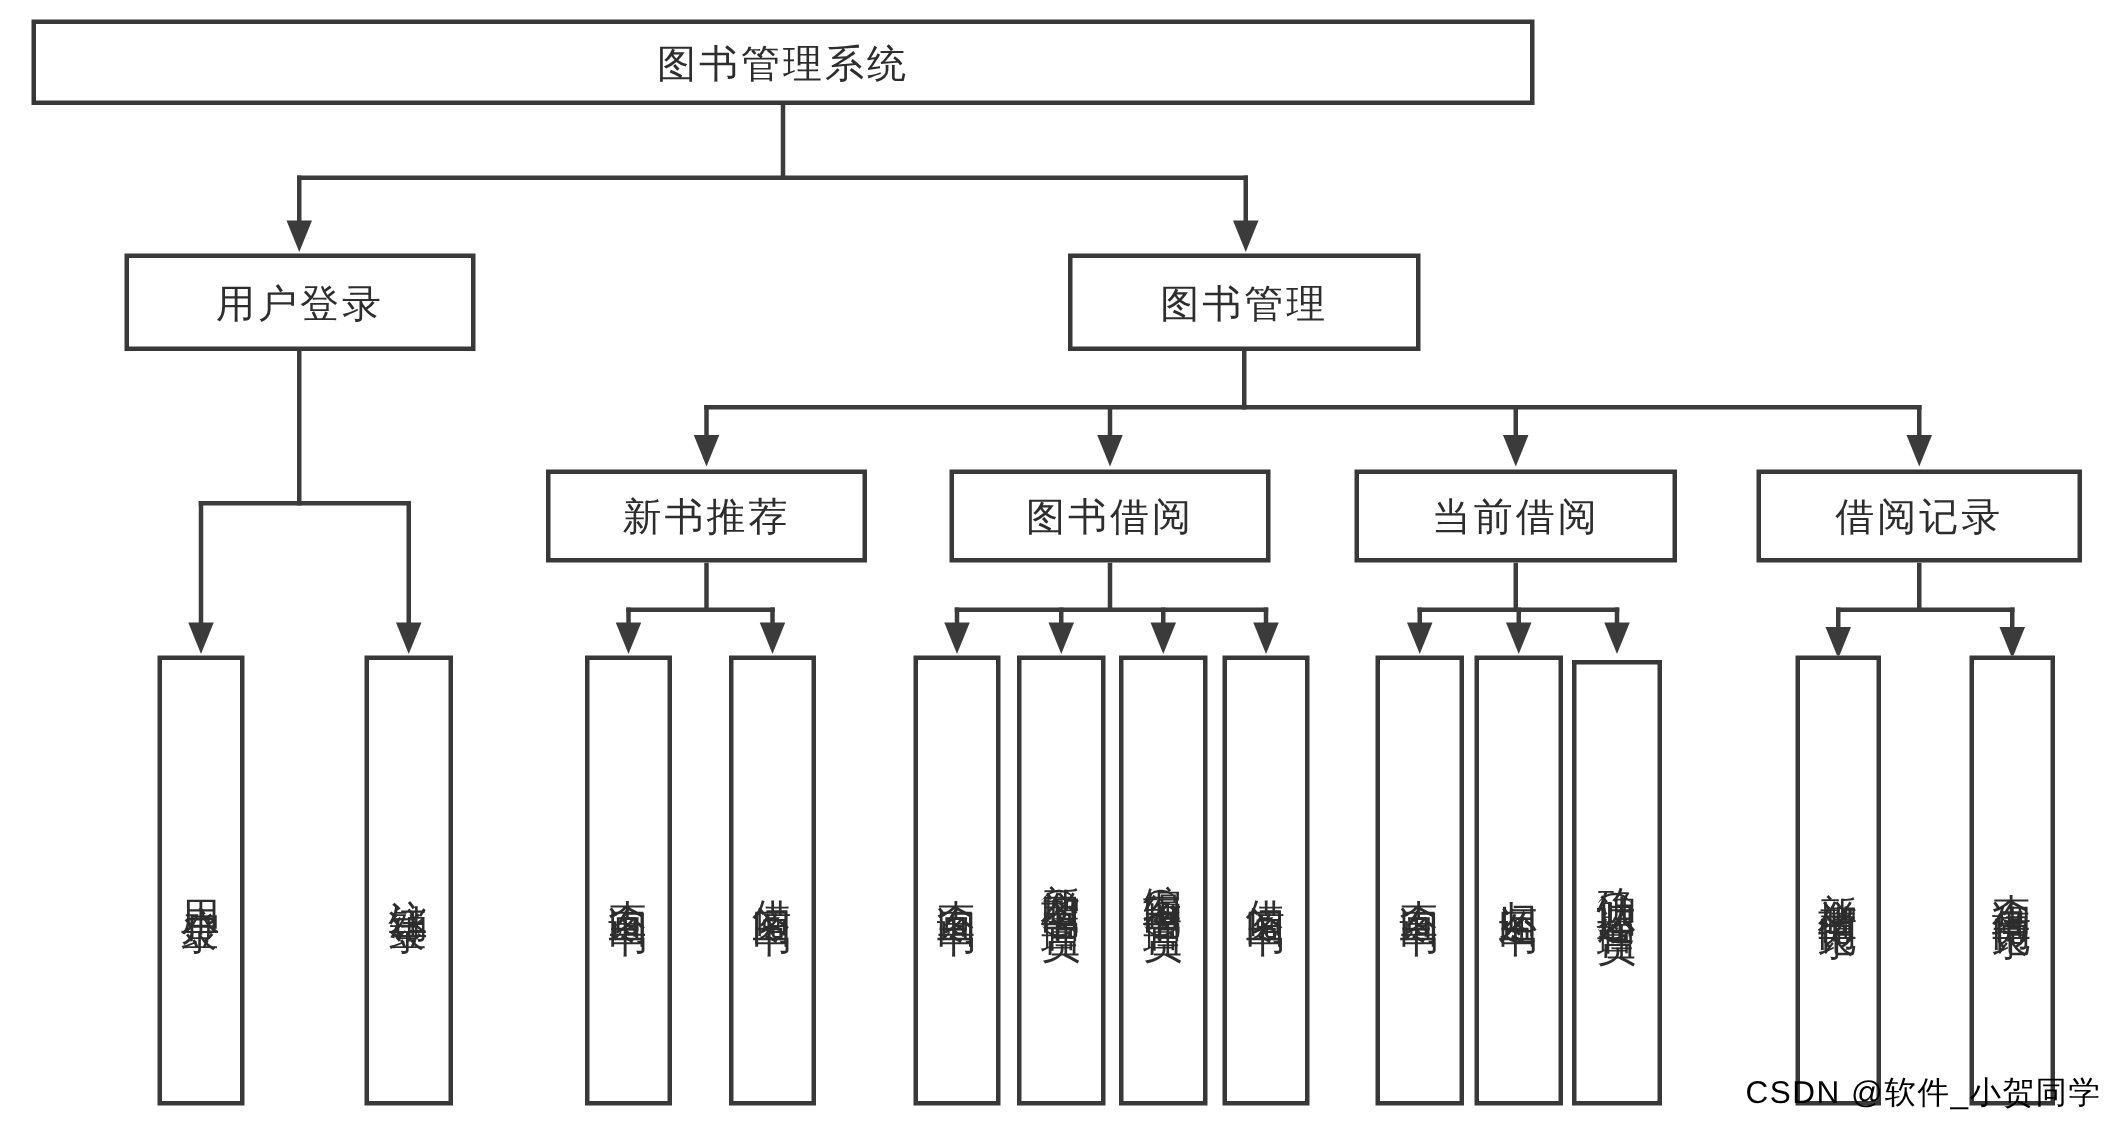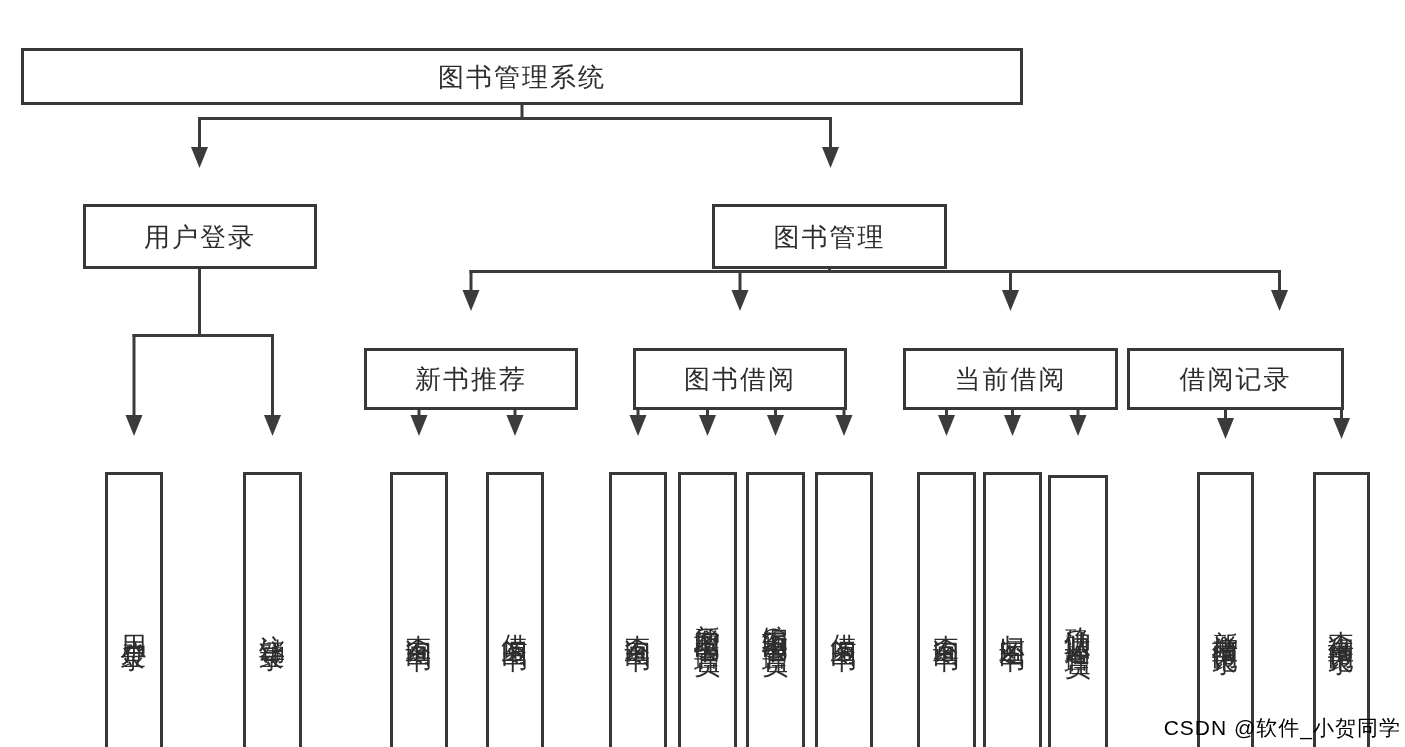--- a/index.html
+++ b/index.html
@@ -13,38 +13,37 @@
   }
   #connectors{position:absolute;left:0;top:0;width:1405px;height:747px;}
   .box{
     position:absolute;
     background:#ffffff;
     border:3px solid #383838;
     box-sizing:border-box;
     display:flex;align-items:center;justify-content:center;
     font-size:26px;
     line-height:1;
-    margin-top:35px;
   }
   .hbox span{letter-spacing:2px;white-space:nowrap;}
   .vbox span{
     display:block;
     writing-mode:vertical-rl;
     text-orientation:mixed;
     letter-spacing:4px;
     white-space:nowrap;
   }
   
   .n-root        {left:21px;  top:13px;  width:1002px; height:57px;}
   .n-login       {left:83px;  top:169px; width:234px;  height:65px;}
   .n-mgmt        {left:712px; top:169px; width:235px;  height:65px;text-align:center;}
   .n-newbook     {left:364px; top:313px; width:214px;  height:62px;text-align:center;}
   .n-bookborrow  {left:633px; top:313px; width:214px;  height:62px;}
   .n-currentborrow{left:903px;top:313px; width:215px;  height:62px;}
-  .n-records     {left:1127px;top:313px; width:217px;  height:62px;}
+  .n-records     {left:1171px;top:313px; width:217px;  height:62px;}
   
   .leaf{top:437px;height:300px;}
   .n-login-leaf-1  {left:105px; width:58px;}
   .n-login-leaf-2  {left:243px; width:59px;}
   .n-newbook-leaf-1{left:390px; width:58px;}
   .n-newbook-leaf-2{left:486px; width:58px;}
   .n-borrow-leaf-1 {left:609px; width:58px;}
   .n-borrow-leaf-2 {left:678px; width:59px;}
   .n-borrow-leaf-3 {left:746px; width:59px;}
   .n-borrow-leaf-4 {left:815px; width:58px;}

